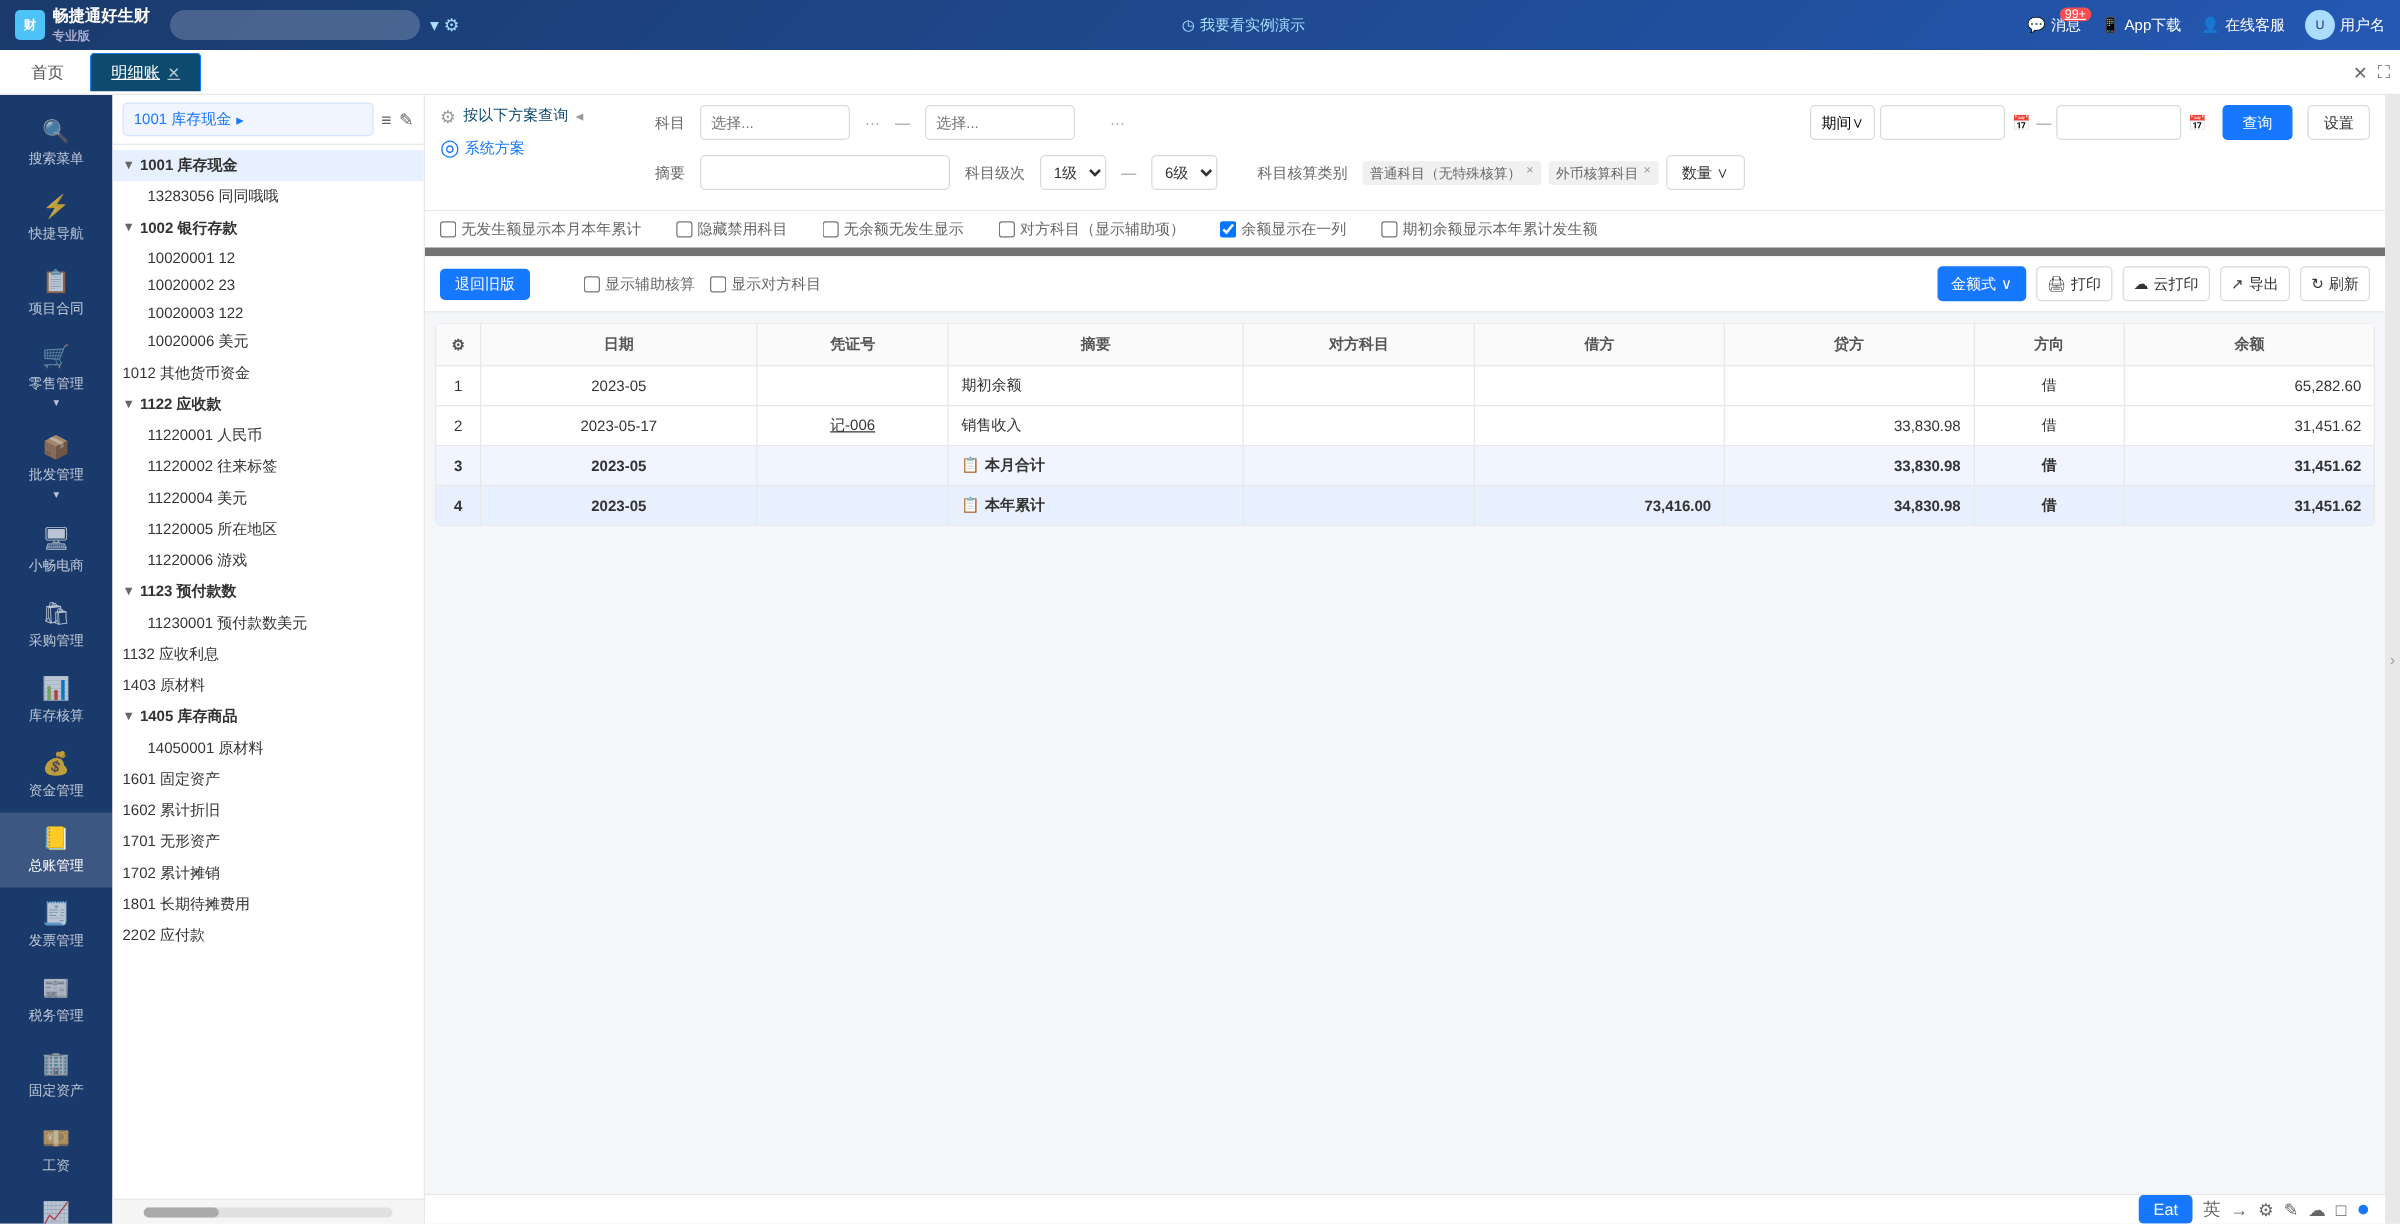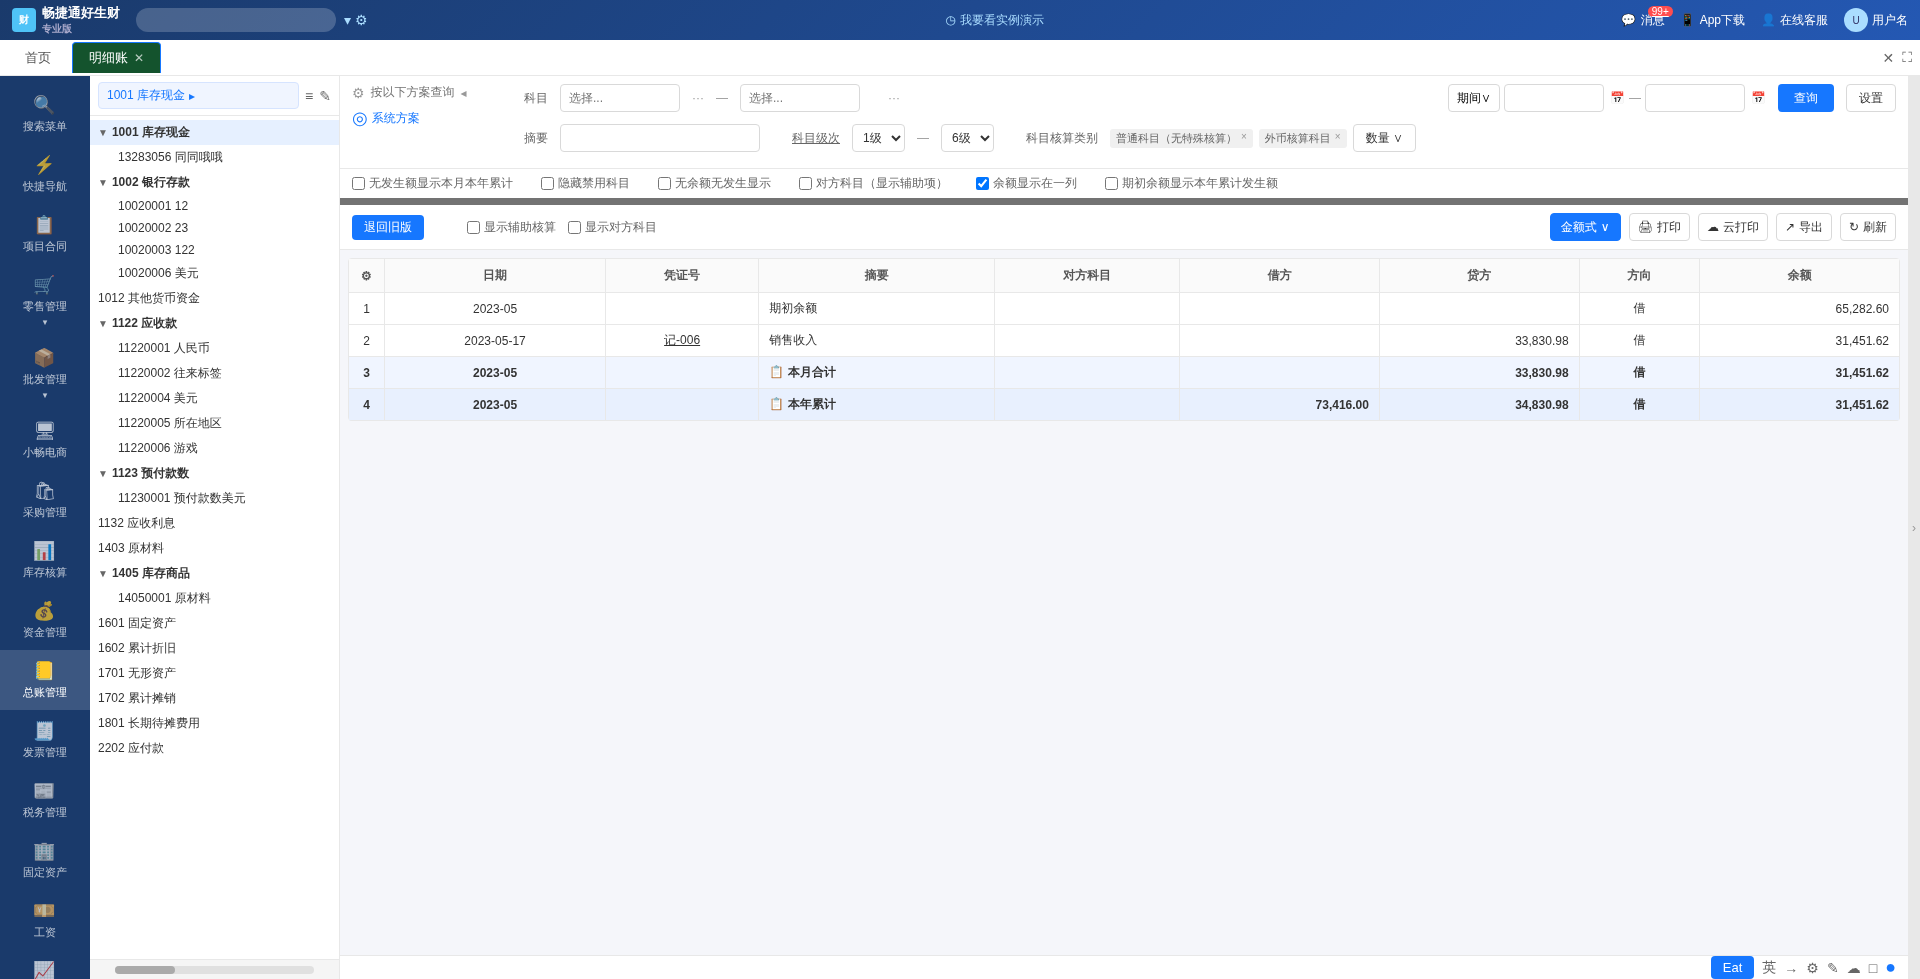--- a/index.html
+++ b/index.html
@@ -26,21 +26,21 @@
     .top-bar-right .btn-item { cursor: pointer; display: flex; align-items: center; gap: 4px; }
     .avatar { width: 24px; height: 24px; border-radius: 50%; background: #adf; display: flex; align-items: center; justify-content: center; font-size: 10px; color: #336; }
 
     
     .tab-bar {
       display: flex; align-items: center; height: 36px;
       background: #fff; border-bottom: 1px solid #e8e8e8;
       padding: 0 8px; gap: 4px;
     }
     .tab-item { padding: 6px 16px; border-radius: 4px 4px 0 0; cursor: pointer; font-size: 13px; color: #555; border: 1px solid transparent; border-bottom: none; display: flex; align-items: center; gap: 6px; }
-    .tab-item.active { background: #14532d; color: #fff; border-color: #1677ff; }
+    .tab-item.active { background: #0c4a6e; color: #fff; border-color: #1677ff; text-decoration: underline; }
     .tab-close { cursor: pointer; font-size: 12px; opacity: 0.7; }
     .tab-bar-right { margin-left: auto; display: flex; align-items: center; gap: 8px; }
     .tab-bar-right .icon-btn { cursor: pointer; font-size: 14px; color: #666; }
 
     
     .main-layout { display: flex; height: calc(979px - 40px - 36px); }
 
     
     .sidebar { width: 90px; background: #1a3a6b; display: flex; flex-direction: column; align-items: center; padding-top: 8px; }
     .sidebar-item { width: 100%; padding: 10px 4px; display: flex; flex-direction: column; align-items: center; gap: 3px; cursor: pointer; color: rgba(255,255,255,0.7); font-size: 11px; transition: background 0.2s; }
@@ -375,21 +375,21 @@
 
   <div class="main-content">
 
 
     <div class="filter-panel">
       <div style="display:flex; gap:12px; margin-bottom:8px; align-items:flex-start;">
 
         <div style="display:flex; flex-direction:column; gap:6px; min-width:160px;">
           <div style="display:flex; align-items:center; gap:6px;">
             <span style="color:#999; font-size:14px;">⚙</span>
-            <span style="font-size:12px; color:#737373;">按以下方案查询</span>
+            <span style="font-size:12px; color:#0c4a6e;">按以下方案查询</span>
             <span style="color:#999; font-size:12px;">◂</span>
           </div>
           <div class="scheme-name">
             <span style="color:#1677ff; font-size:18px;">◎</span>
             <span>系统方案</span>
           </div>
         </div>
 
         <div style="flex:1; display:flex; flex-direction:column; gap:6px;">
 
@@ -410,21 +410,21 @@
               <input type="text" class="date-input" style="">
               <span style="cursor:pointer; margin-left:2px;">📅</span>
             </div>
             <button class="query-btn">查询</button>
             <button class="setting-btn">设置</button>
           </div>
 
           <div class="filter-row">
             <span class="filter-label">摘要</span>
             <input class="filter-input" type="text" style="width: 200px;">
-            <span class="filter-label" style="margin-left:20px;text-decoration:underline;">科目级次</span>
+            <span class="filter-label" style="">科目级次</span>
             <select class="filter-select">
               <option>1级</option><option>2级</option><option>3级</option>
             </select>
             <span class="filter-dash">—</span>
             <select class="filter-select">
               <option>6级</option><option>5级</option><option>4级</option>
             </select>
             <span class="filter-label" style="margin-left:20px;">科目核算类别</span>
             <div style="display:flex; gap:6px; align-items:center; flex-wrap:wrap;">
               <span class="filter-tag">

